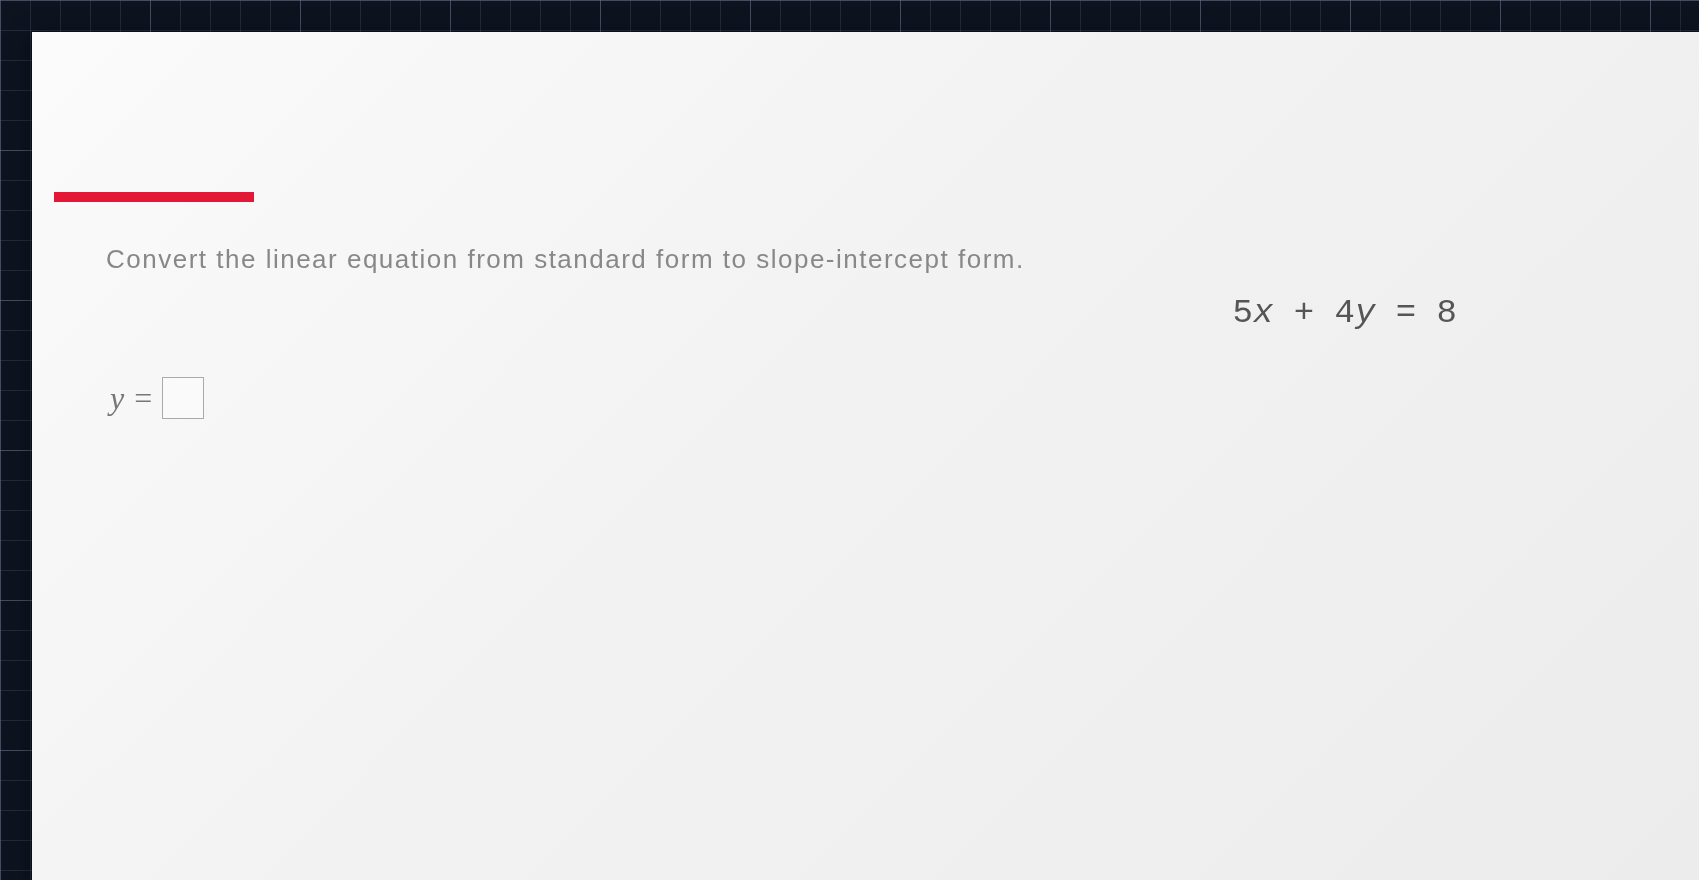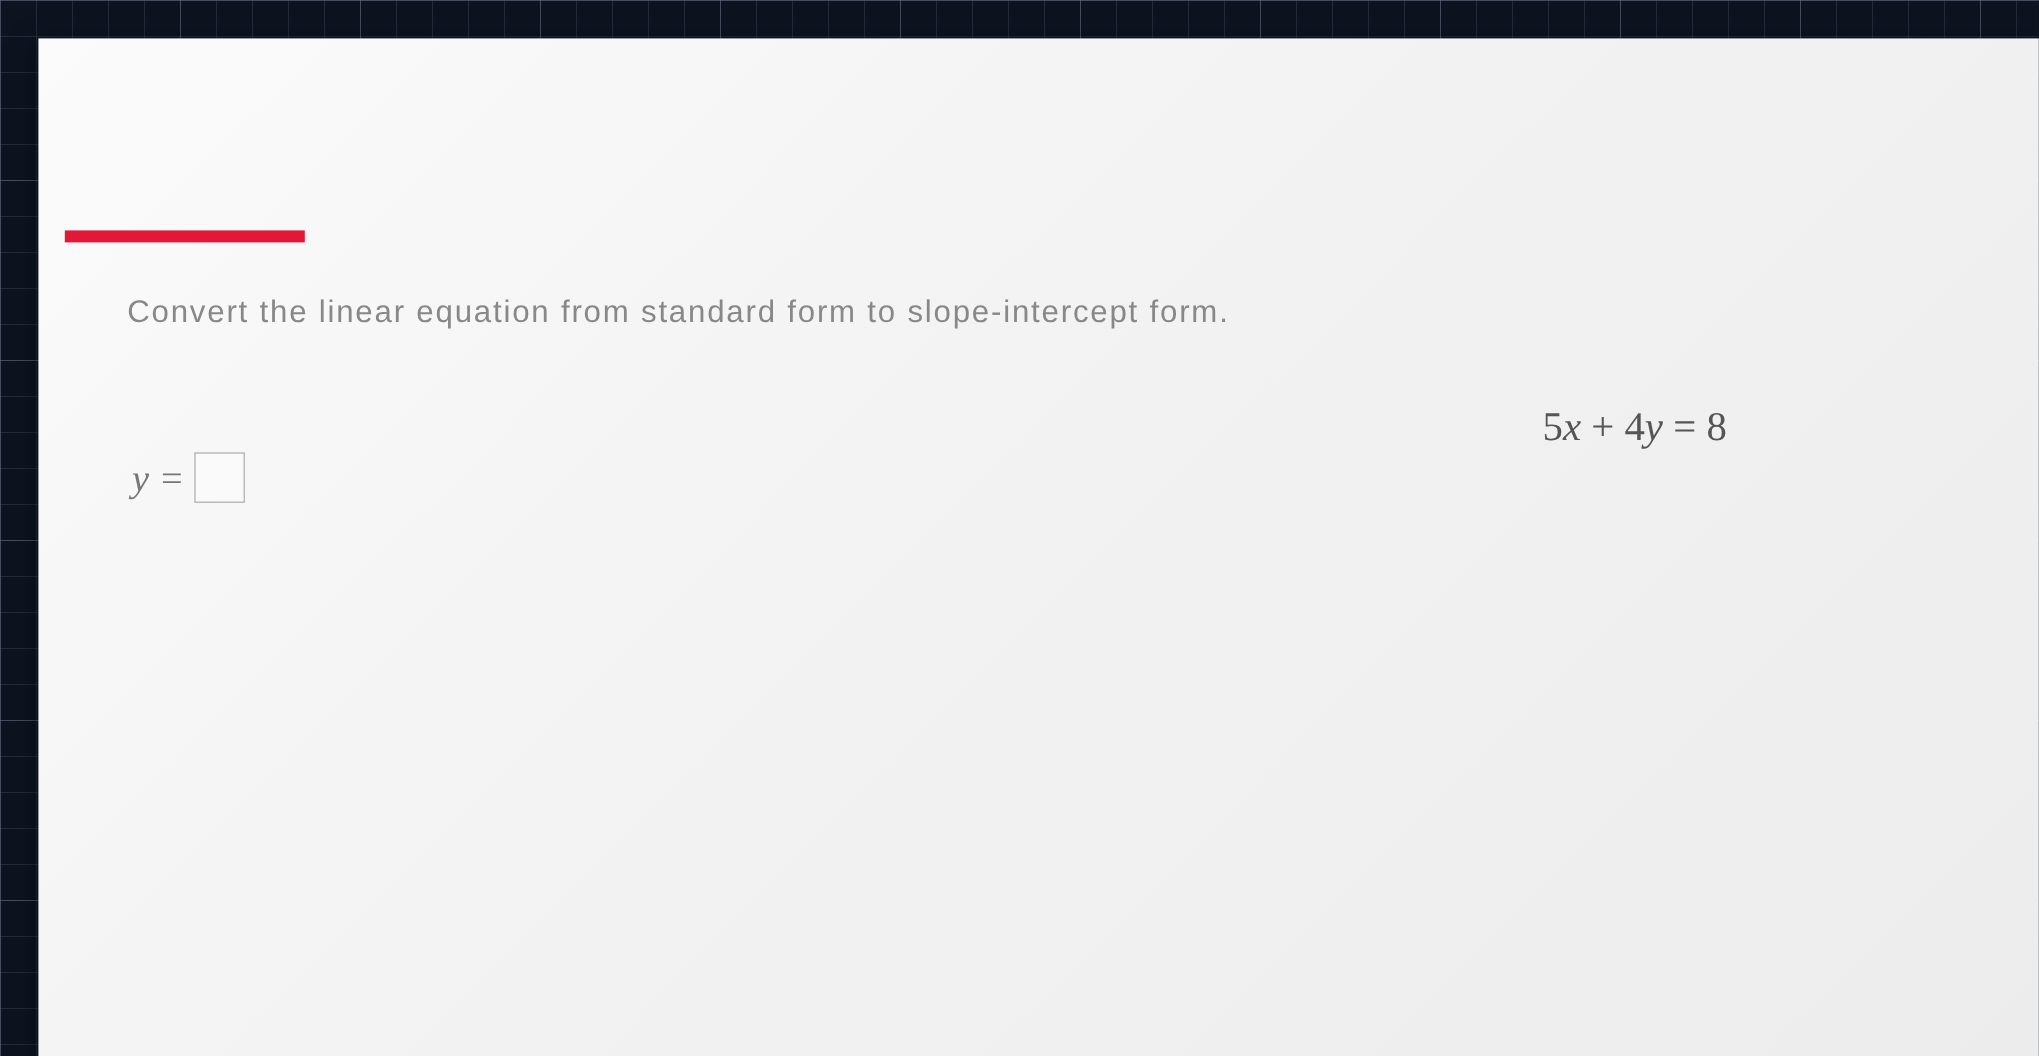--- a/index.html
+++ b/index.html
@@ -61,27 +61,26 @@
     left: 74px;
     top: 212px;
     font-size: 26px;
     letter-spacing: 1.5px;
     color: #888;
     font-weight: 400;
   }
   
   .equation {
     position: absolute;
-    right: 260px;
+    right: 242px;
     top: 262px;
     font-size: 34px;
     color: #555;
-    font-family: Liberation Serif, serif;
+    font-family: Liberation Mono, monospace;
     white-space: nowrap;
-    margin-top: 44px;
   }
   
   .equation .var {
     font-style: italic;
   }
   
   .answer-row {
     position: absolute;
     left: 78px;
     top: 345px;

